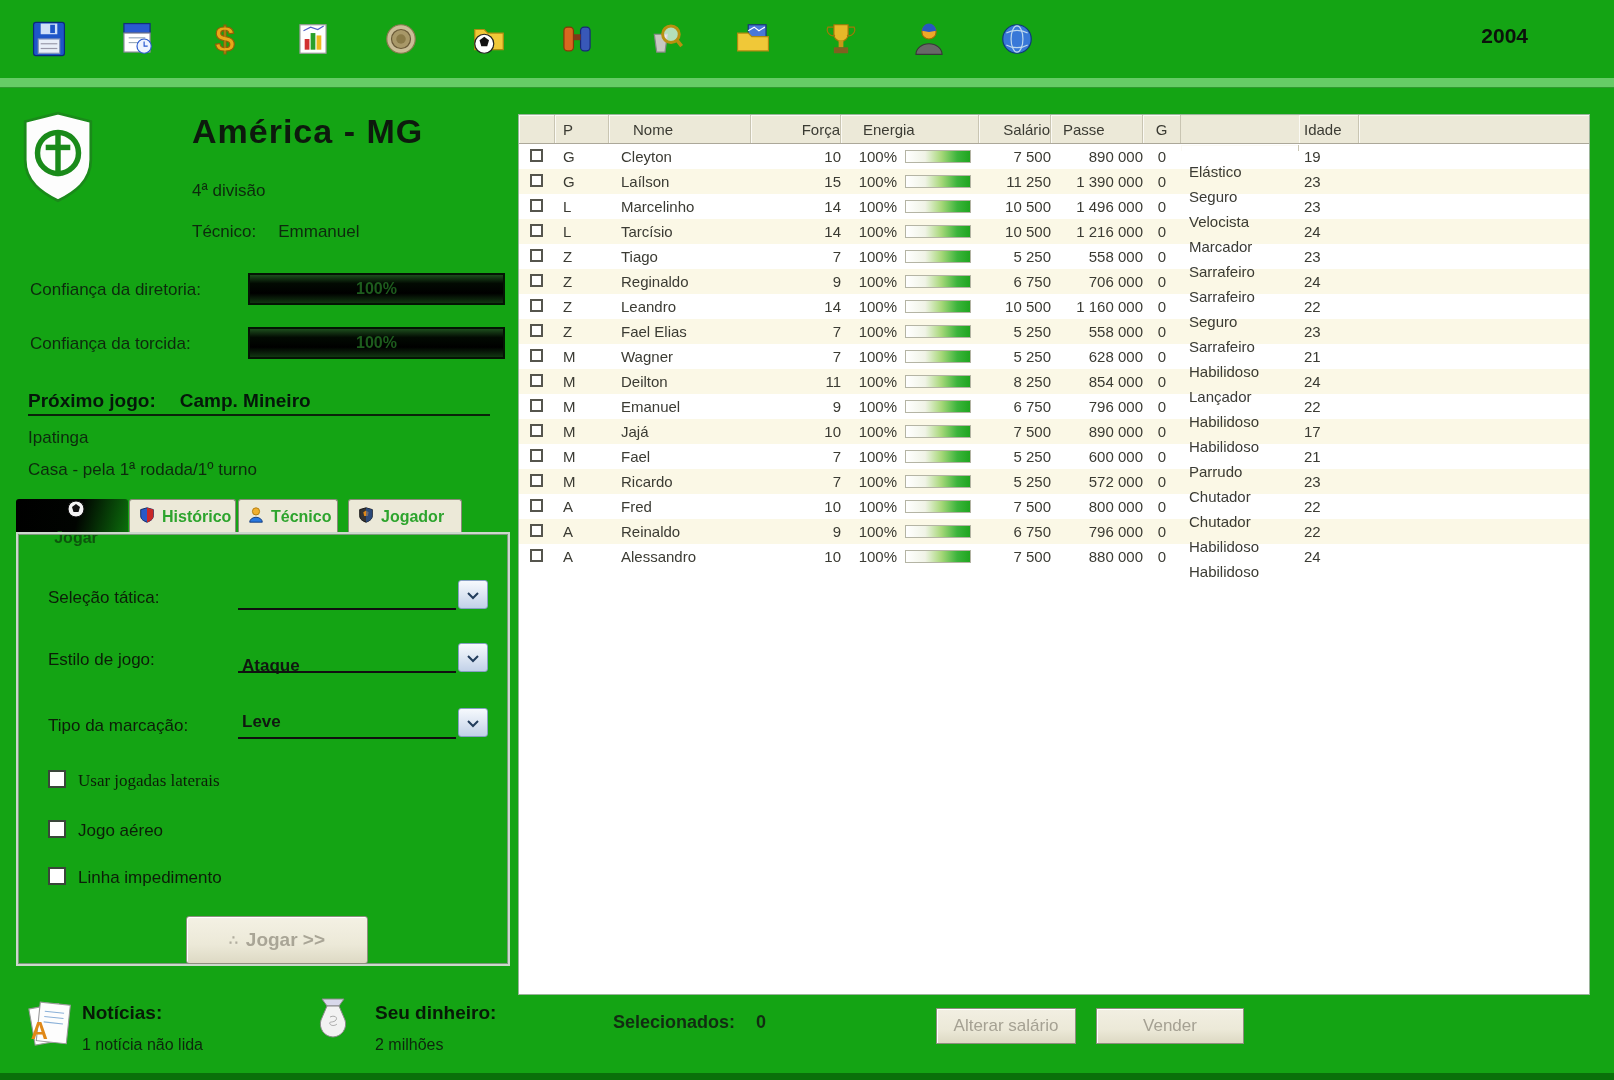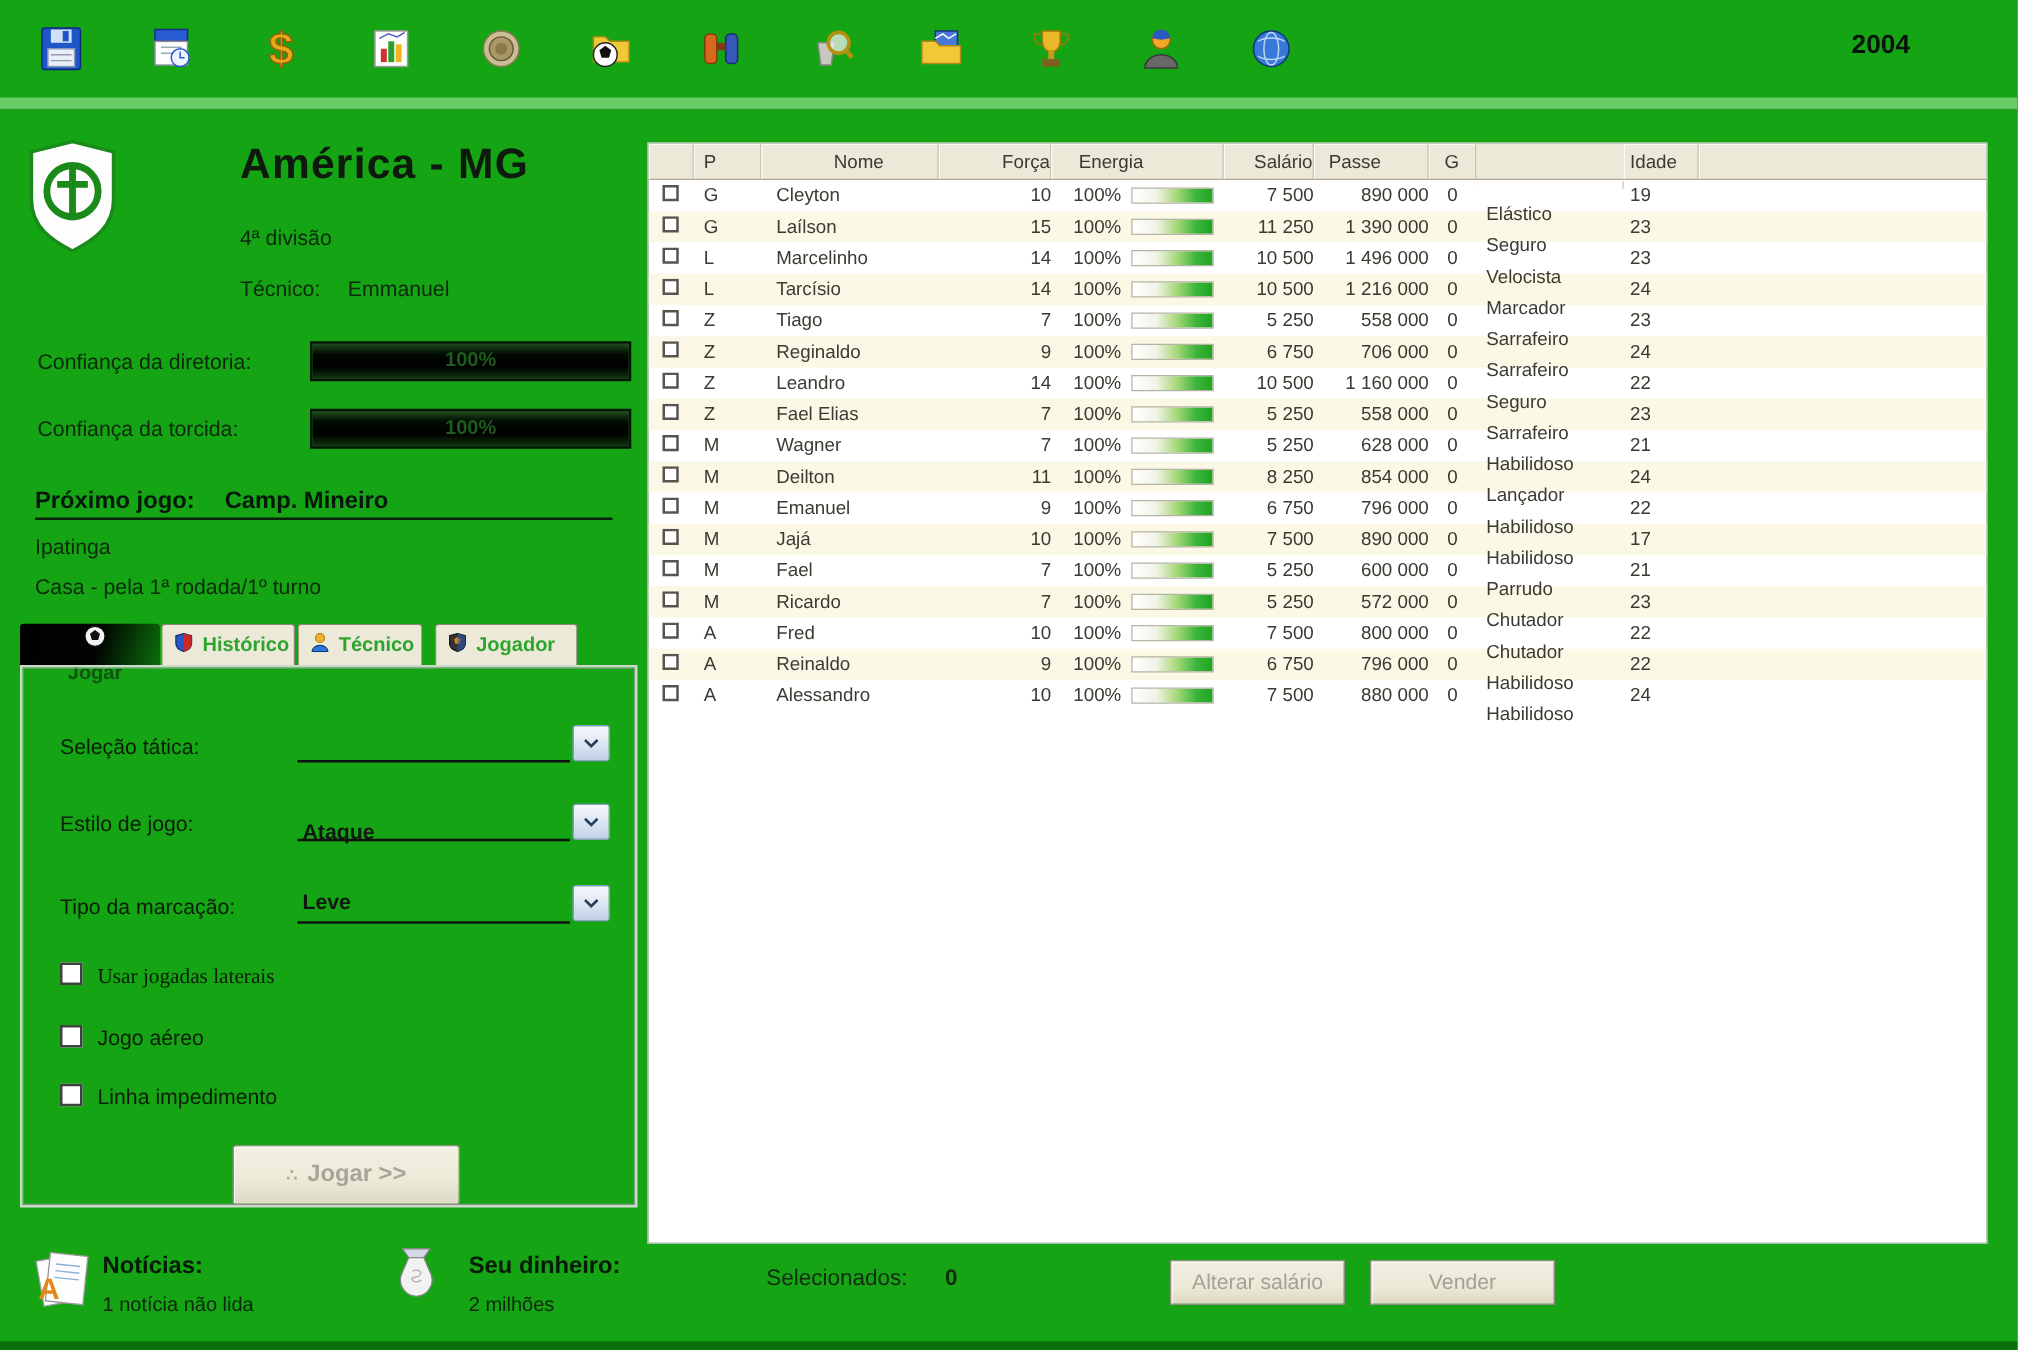--- a/index.html
+++ b/index.html
@@ -58,32 +58,32 @@
   .c-pos   { width:54px; padding-left:8px; }
   .c-name  { width:142px; padding-left:12px; }
   .c-forca { width:90px; text-align:right; }
   .c-ener  { width:138px; display:flex; align-items:center; }
   .c-sal   { width:72px; text-align:right; }
   .c-passe { width:92px; text-align:right; }
   .c-g     { width:38px; text-align:center; }
   .c-carac { width:118px; padding-left:8px;margin-top:30px; }
   .c-idade { width:60px; padding-left:5px; }
   .c-fill  { flex:1; border-right:none; }
-  .th.c-name { padding-left:58px; }
+  .th.c-name { padding-left:24px; }
   .th.c-ener { padding-left:22px; display:block; }
   .th.c-passe { text-align:left; padding-left:12px; }
   .row-cb { width:13px; height:13px; background:#fff; border:2px solid #55554d; margin-left:11px; display:inline-block; }
   .epct { width:56px; text-align:right; }
   .ebar { width:66px; height:13px; margin-left:8px; border:1px solid #b4b4a4; background:linear-gradient(90deg,#ffffff 0%,#f0f3e6 30%,#a8d87a 55%,#3cb43c 80%,#1fa51f 100%); }
 
   
   .f-icon { position:absolute; }
   .f-label { position:absolute; font-size:19px; font-weight:bold; color:#071a07; }
   .f-sub { position:absolute; font-size:16px; color:#0d260d; }
-  .sel-label { position:absolute; left:613px; top:1012px; font-size:18px; font-weight:normal; color:#122c12; }
+  .sel-label { position:absolute; left:613px; top:1012px; font-size:18px; font-weight:bold; color:#122c12; }
   .sel-value { position:absolute; left:756px; top:1012px; font-size:18px; font-weight:bold; color:#122c12; }
   .foot-btn { position:absolute; top:1008px; height:36px; background:linear-gradient(180deg,#f2efe2 0%,#ece9d8 60%,#ddd9c4 100%); border:1px solid #8e8e7e; box-shadow:inset 1px 1px 0 #fff; font-size:17px; color:#a5a193; display:flex; align-items:center; justify-content:center; cursor:pointer; font-family:"Liberation Sans",sans-serif; }
   .btn-salary { left:936px; width:140px; }
   .btn-sell { left:1096px; width:148px; }
   .bottom-strip { position:absolute; left:0; top:1073px; width:1614px; height:7px; background:#0a700a; }
 </style>
 </head>
 <body>
 
 <div class="screen">

